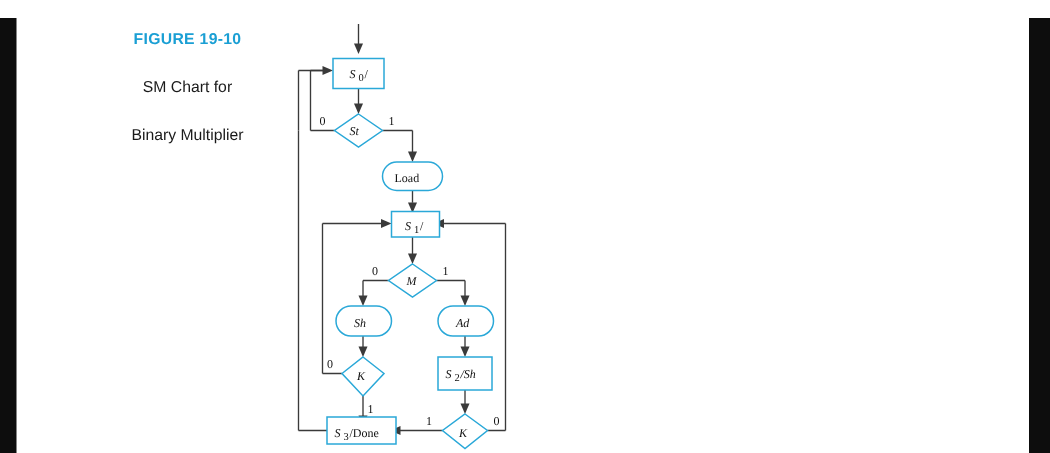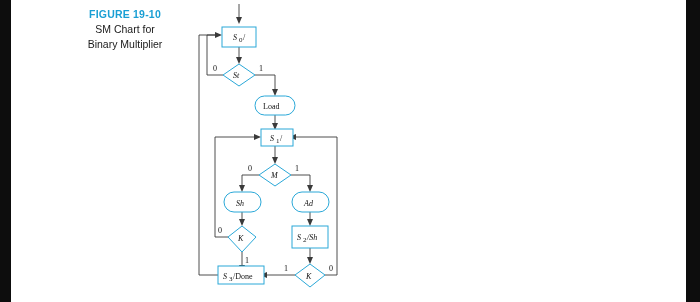--- a/index.html
+++ b/index.html
@@ -9,21 +9,21 @@
   }
   body {
     width: 700px;
     height: 302px;
     font-family: "Liberation Sans", sans-serif;
     overflow: hidden;
     position: relative;
   }
   #page {
     position: absolute;
-    left: 0; top: 0;
+    left: 0; top: 12px;
     width: 700px;
     height: 274px;
     background: #ffffff;
   }
   
   .edge-left {
     position: absolute;
     left: 0; top: 0;
     width: 11px; height: 302px;
     background: #0d0d0d;
@@ -46,21 +46,21 @@
     color: #1a9fd4;
     font-weight: bold;
     font-size: 10.5px;
     letter-spacing: 0.2px;
     display: block;
   }
   .caption .fig-title {
     color: #1a1a1a;
     font-size: 10.5px;
     display: block;
-    margin-top: 2px;
+    margin-top: 19px;
   }
   .caption .fig-credit {
     color: #333333;
     font-size: 7.5px;
     display: block;
     margin-top: 12px;
   }
   #chart-area {
     position: absolute;
     left: 185px;

